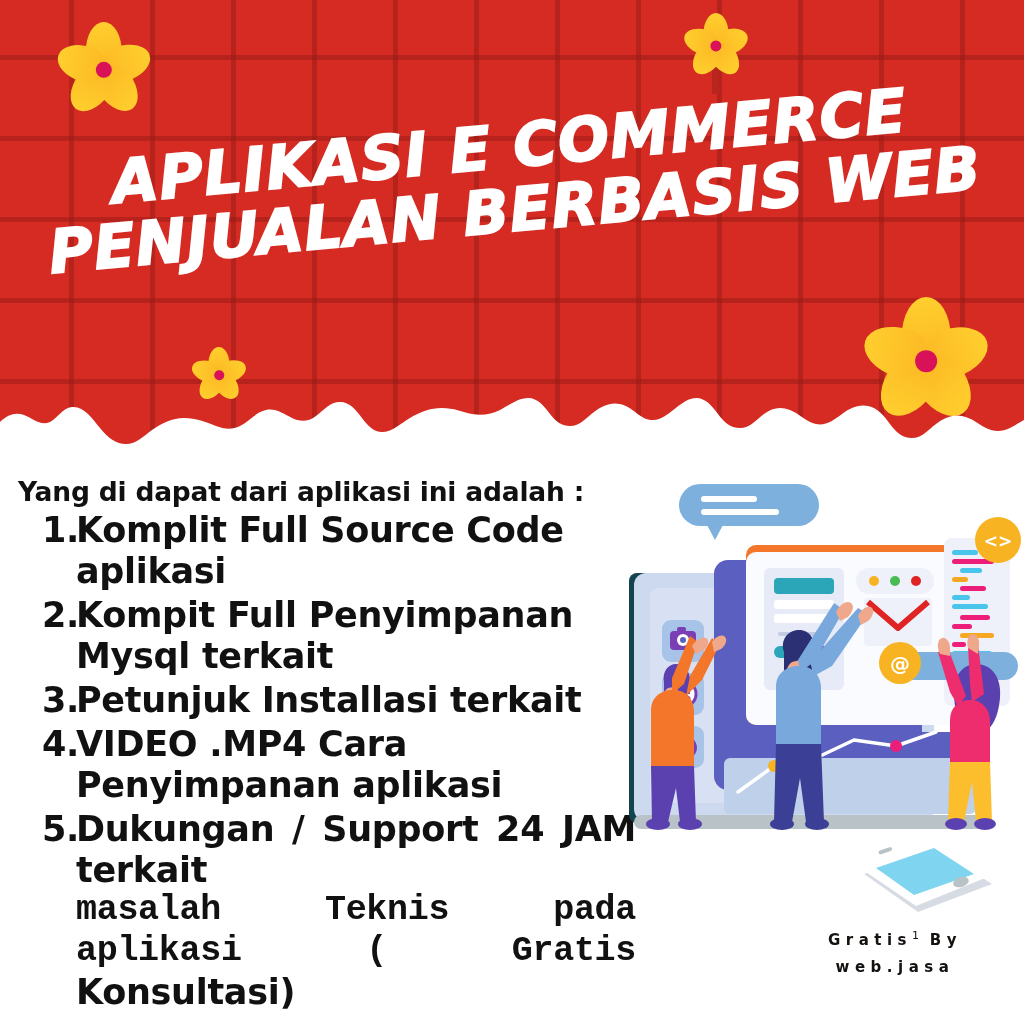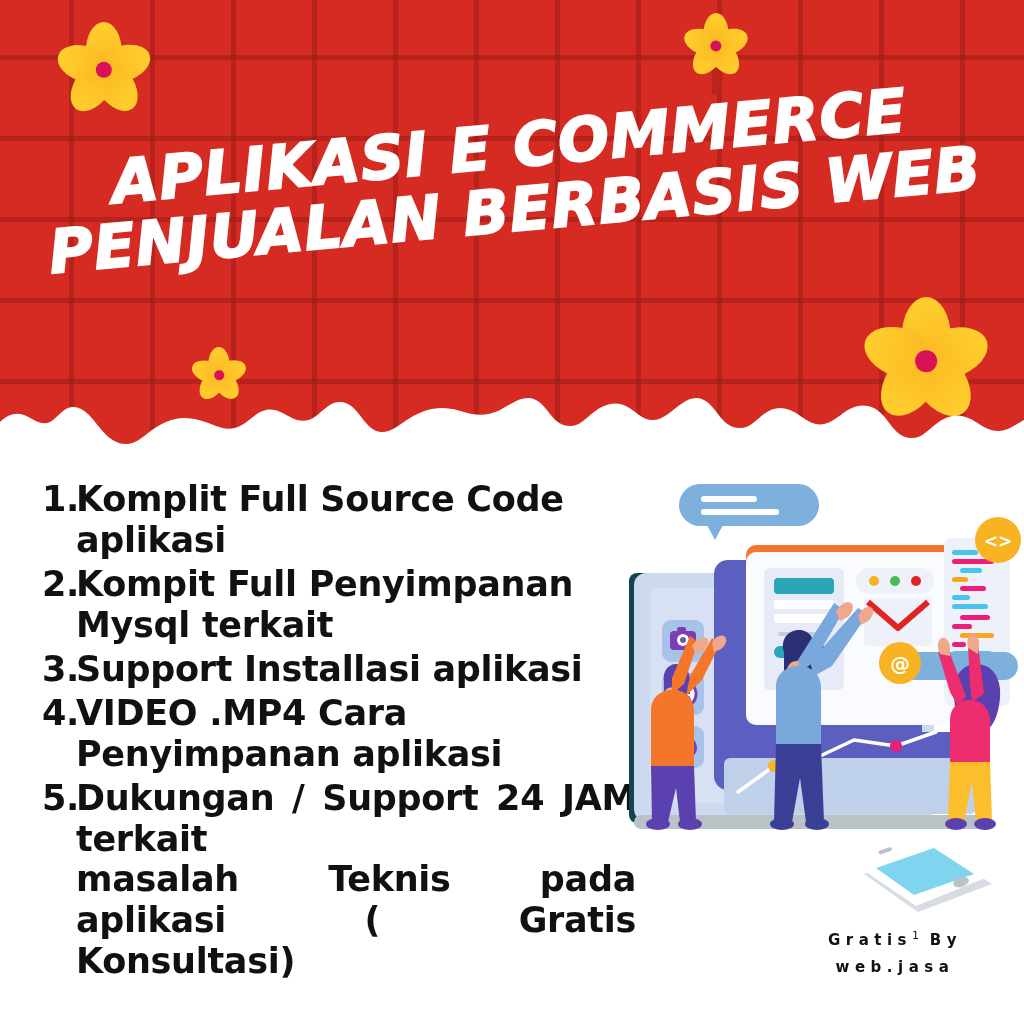--- a/index.html
+++ b/index.html
@@ -118,28 +118,29 @@
         C994,72 1002,72 1010,68 C1016,65 1020,62 1024,60 L1024,110 L0,110 Z"></path>
     </svg>
   </div>
 
   <div class="title-wrap">
     <div class="tl tl1">APLIKASI E COMMERCE</div>
     <div class="tl tl2">PENJUALAN BERBASIS WEB</div>
   </div>
 
   <div class="body-txt">
+    <div class="lead">Yang di dapat dari aplikasi ini adalah  :</div>
     <ol class="features">
       <li>Komplit Full Source Code aplikasi</li>
       <li>Kompit Full Penyimpanan Mysql terkait</li>
-      <li>Support Installasi aplikasi</li>
+      <li>Petunjuk Installasi terkait</li>
       <li>VIDEO .MP4 Cara Penyimpanan aplikasi</li>
       <li class="just">
         <span style="text-align:justify;text-align-last:justify;">Dukungan / Support 24 JAM terkait</span>
-        <span style="text-align:justify;text-align-last:justify;">masalah Teknis pada aplikasi ( Gratis</span>
+        <span style="text-align:justify;text-align-last:justify;font-family:Liberation Mono, monospace;">masalah Teknis pada aplikasi ( Gratis</span>
         <span>Konsultasi)</span>
       </li>
     </ol>
   </div>
 
 
   <div class="footer">
     <div><span>Gratis</span><span class="sup">1</span> <span>By</span></div>
     <div>web.jasa</div>
   </div>

